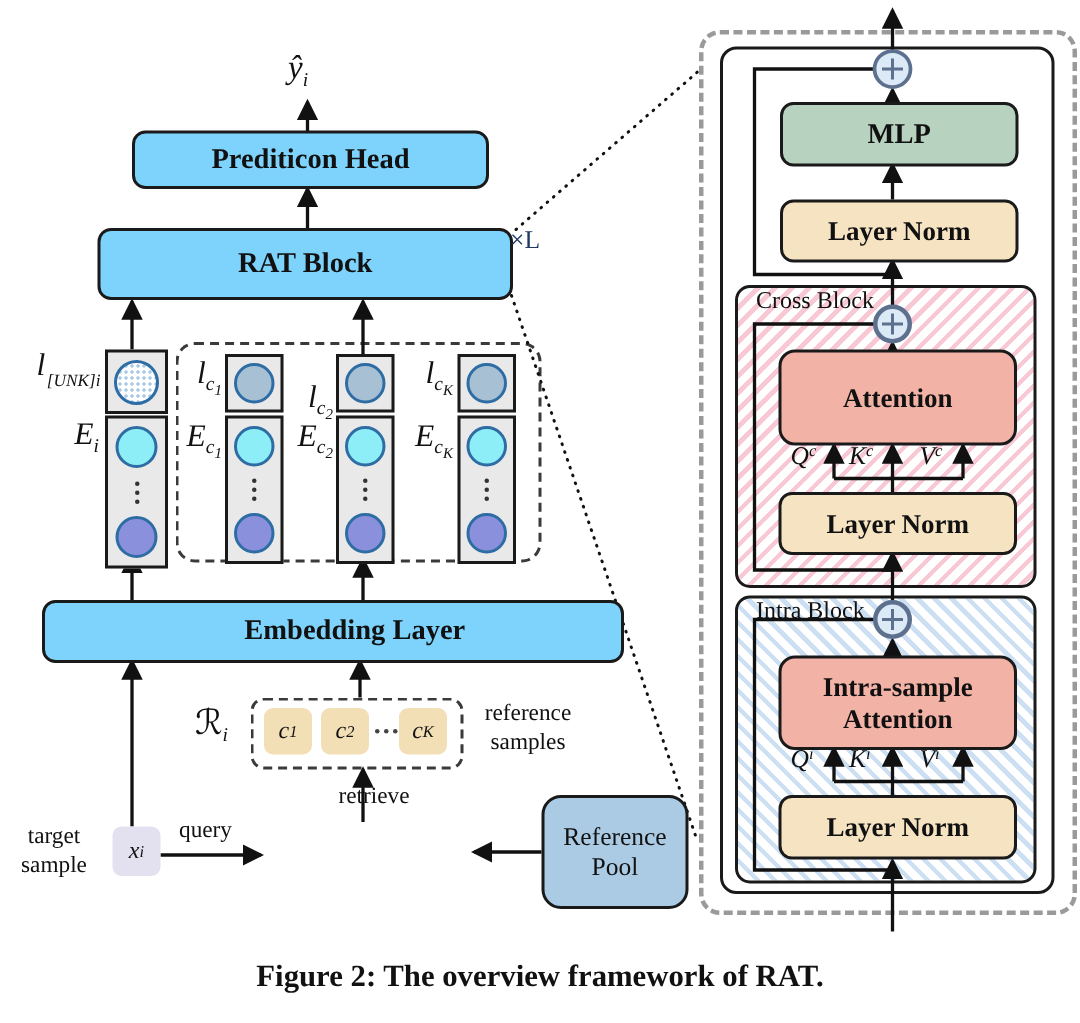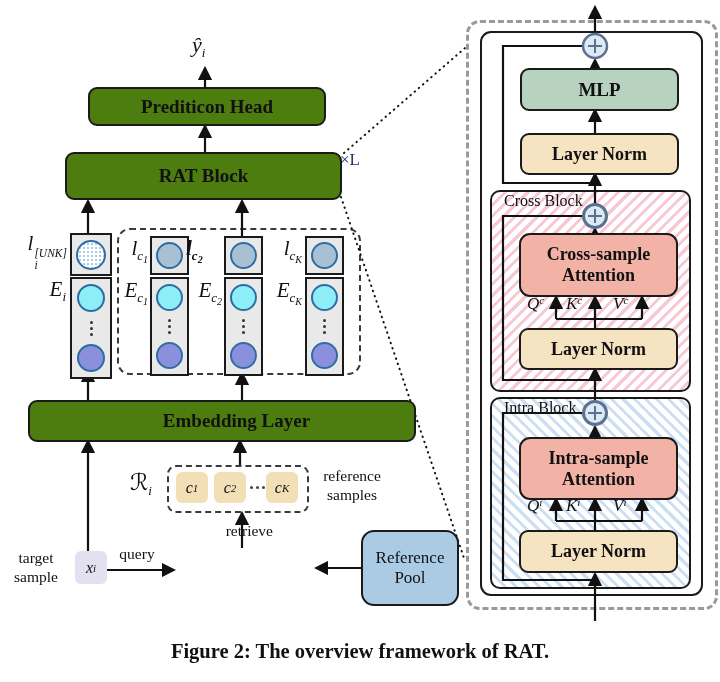--- a/index.html
+++ b/index.html
@@ -1,20 +1,20 @@
 <!DOCTYPE html>
 <html><head>
 <meta charset="utf-8">
 <style>
   html,body{margin:0;padding:0;background:#fff;}
   #fig{position:relative;width:720px;height:682px;background:#fff;
        font-family:"Liberation Serif", serif; color:#111; overflow:hidden;}
   
   .box{position:absolute;display:flex;align-items:center;justify-content:center;
-       border:2px solid #1a1a1a;border-radius:9px;background:#4d7c0f;
+       border:2px solid #1a1a1a;border-radius:9px;background:#7dd3fc;
        font-weight:bold;font-size:19px;z-index:10;text-align:center;}
   .box.reg{font-weight:normal;}
   .twoline{flex-direction:column;line-height:1.15;}
   
   .dashbox{position:absolute;border:2px dashed #3a3a3a;border-radius:13px;z-index:1;}
   .panel-outer{position:absolute;border:3px dashed #9a9a9a;border-radius:14px;z-index:1;}
   .panel-inner{position:absolute;border:2px solid #1a1a1a;border-radius:11px;z-index:2;}
   
   .hatch{position:absolute;border:2px solid #1a1a1a;border-radius:10px;z-index:3;}
   .hatch.pink{background:#fff repeating-linear-gradient(135deg,#f8c9d4 0 3px, rgba(255,255,255,0) 3px 8px);}
@@ -29,21 +29,21 @@
   .c-pat{background-color:#fff;background-image:radial-gradient(#a9cbe8 1px, rgba(255,255,255,0) 1.2px);background-size:4px 4px;}
   .vdots{display:flex;flex-direction:column;gap:3px;}
   .vdots i{width:3px;height:3px;border-radius:50%;background:#333;}
   .hdots{position:absolute;display:flex;gap:3px;align-items:center;z-index:10;}
   .hdots i{width:3px;height:3px;border-radius:50%;background:#444;}
   
   .mathlbl{position:absolute;font-style:italic;font-size:21px;z-index:10;white-space:nowrap;}
   .msub{font-size:13px;font-style:italic;vertical-align:-5px;}
   .msub2{font-size:10px;vertical-align:-3px;}
   .msup{font-size:11px;font-style:italic;vertical-align:6px;}
-  .stack{display:inline-flex;flex-direction:column;align-items:flex-start;
+  .stack{display:inline-flex;flex-direction:row;align-items:flex-start;
          vertical-align:-7px;line-height:1;font-size:11.5px;margin-left:1px;}
   .script{font-family:"DejaVu Sans","DejaVu Serif",serif;font-size:23px;}
   
   .txt{position:absolute;font-size:15.5px;z-index:10;text-align:center;line-height:1.22;}
   .chip{position:absolute;background:#f3dfb6;border-radius:6px;display:flex;align-items:center;
         justify-content:center;font-style:italic;font-size:16px;z-index:10;}
   .chip .msub{font-size:11px;vertical-align:-4px;}
   .qkv{position:absolute;font-style:italic;font-size:17px;z-index:10;}
   .qkv .msup{font-size:11px;vertical-align:5px;}
   .xl{position:absolute;font-size:17px;color:#1f3864;z-index:10;}
@@ -180,21 +180,21 @@
   <div class="cell tall" style="left:150px;top:277px;width:35px;height:85px;">
     <span class="circ c-cyan" style="width:27px;height:27px;"></span>
     <span class="vdots">
         <i></i>
         <i></i>
         <i></i>
       </span>
     <span class="circ c-purp" style="width:27px;height:27px;"></span>
   </div>
 
-  <div class="mathlbl" style="left:186px;top:236px;width:36px;text-align:left;font-weight:bold;">
+  <div class="mathlbl" style="left:186px;top:252px;width:36px;text-align:right;">
     <span>l</span><span class="msub"><span>c</span><span class="msub2">2</span></span>
   </div>
   <div class="cell" style="left:224px;top:236px;width:35px;height:35px;">
     <span class="circ c-gray" style="width:27px;height:27px;"></span>
   </div>
   <div class="mathlbl" style="left:182px;top:278px;width:40px;text-align:right;">
     <span>E</span><span class="msub"><span>c</span><span class="msub2">2</span></span>
   </div>
   <div class="cell tall" style="left:224px;top:277px;width:35px;height:85px;">
     <span class="circ c-cyan" style="width:27px;height:27px;"></span>
@@ -278,21 +278,20 @@
     <span>MLP</span>
   </div>
   <div class="box" style="left:520px;top:133px;width:155px;height:38px;background:#f6e3c2;font-size:18px;">
     <span>Layer Norm</span>
   </div>
 
   <div class="blocklbl" style="left:504px;top:192px;">
     <span>Cross Block</span>
   </div>
   <div class="box twoline" style="left:519px;top:233px;width:155px;height:60px;background:#f3b2a6;font-size:18px;border-radius:11px;">
-    <span>Cross-sample</span>
     <span>Attention</span>
   </div>
   <div class="qkv" style="left:527px;top:294px;">
     <span>Q</span><span class="msup">c</span>
   </div>
   <div class="qkv" style="left:566px;top:294px;">
     <span>K</span><span class="msup">c</span>
   </div>
   <div class="qkv" style="left:613px;top:294px;">
     <span>V</span><span class="msup">c</span>

